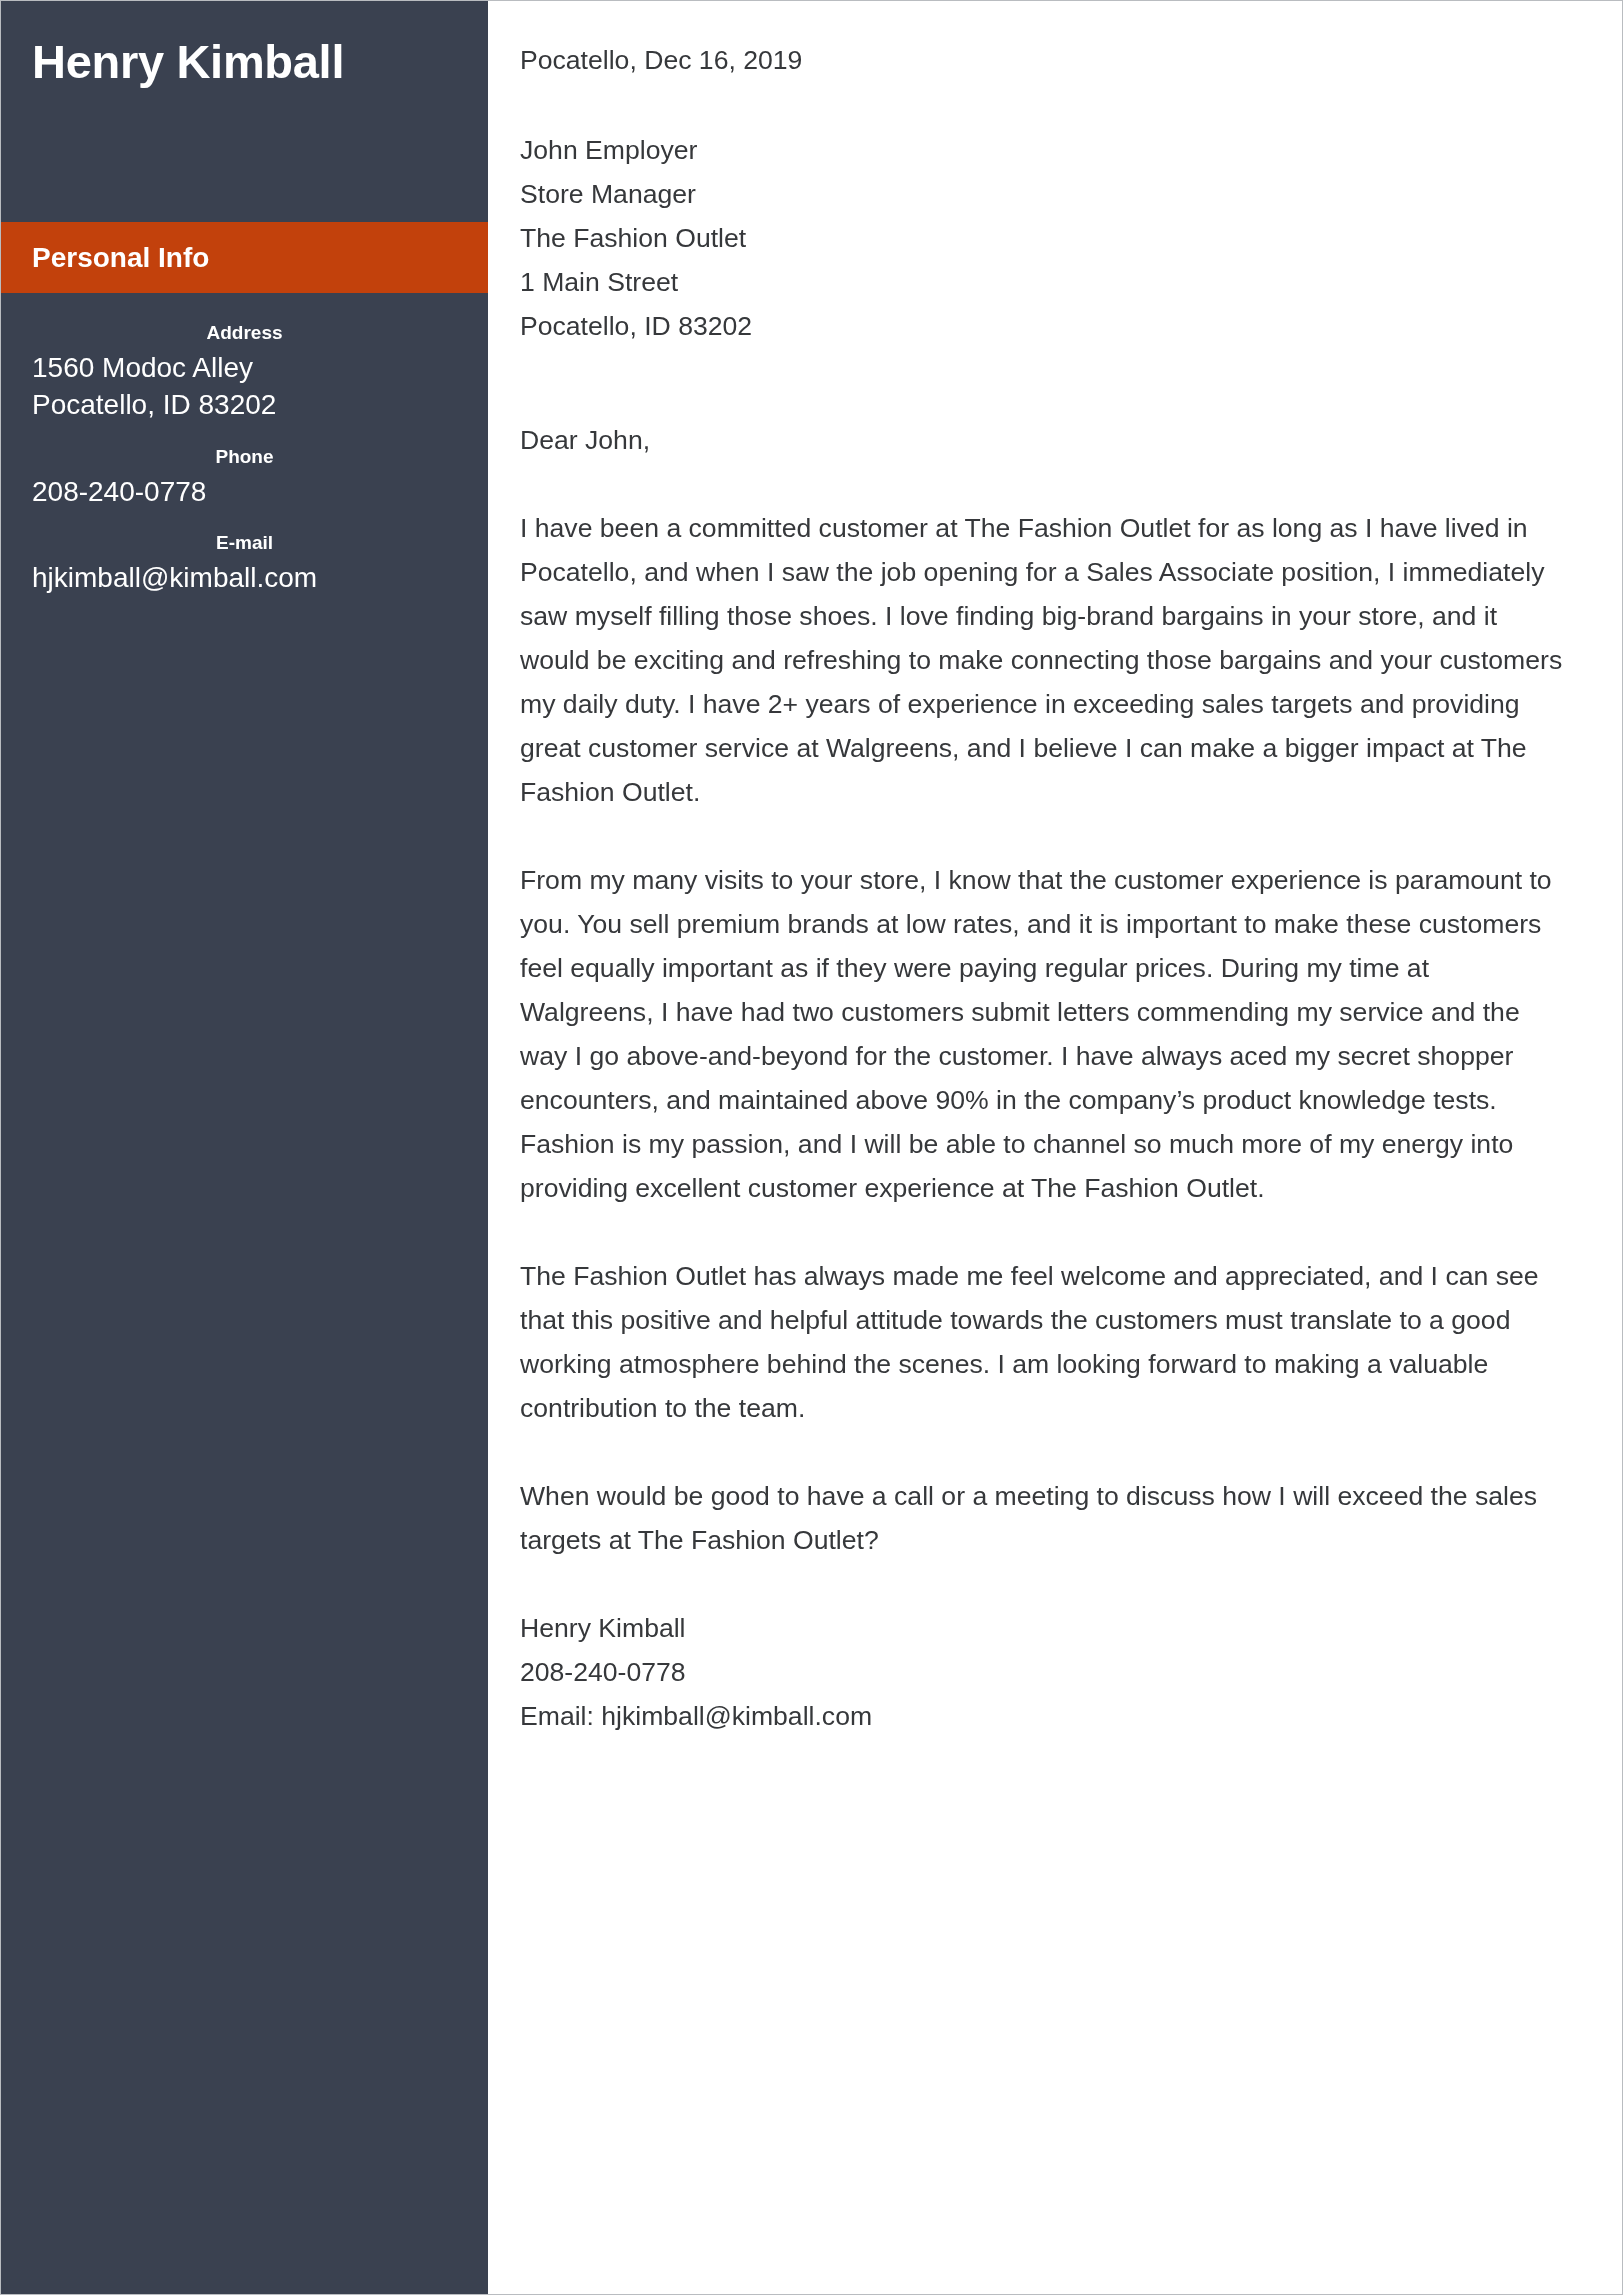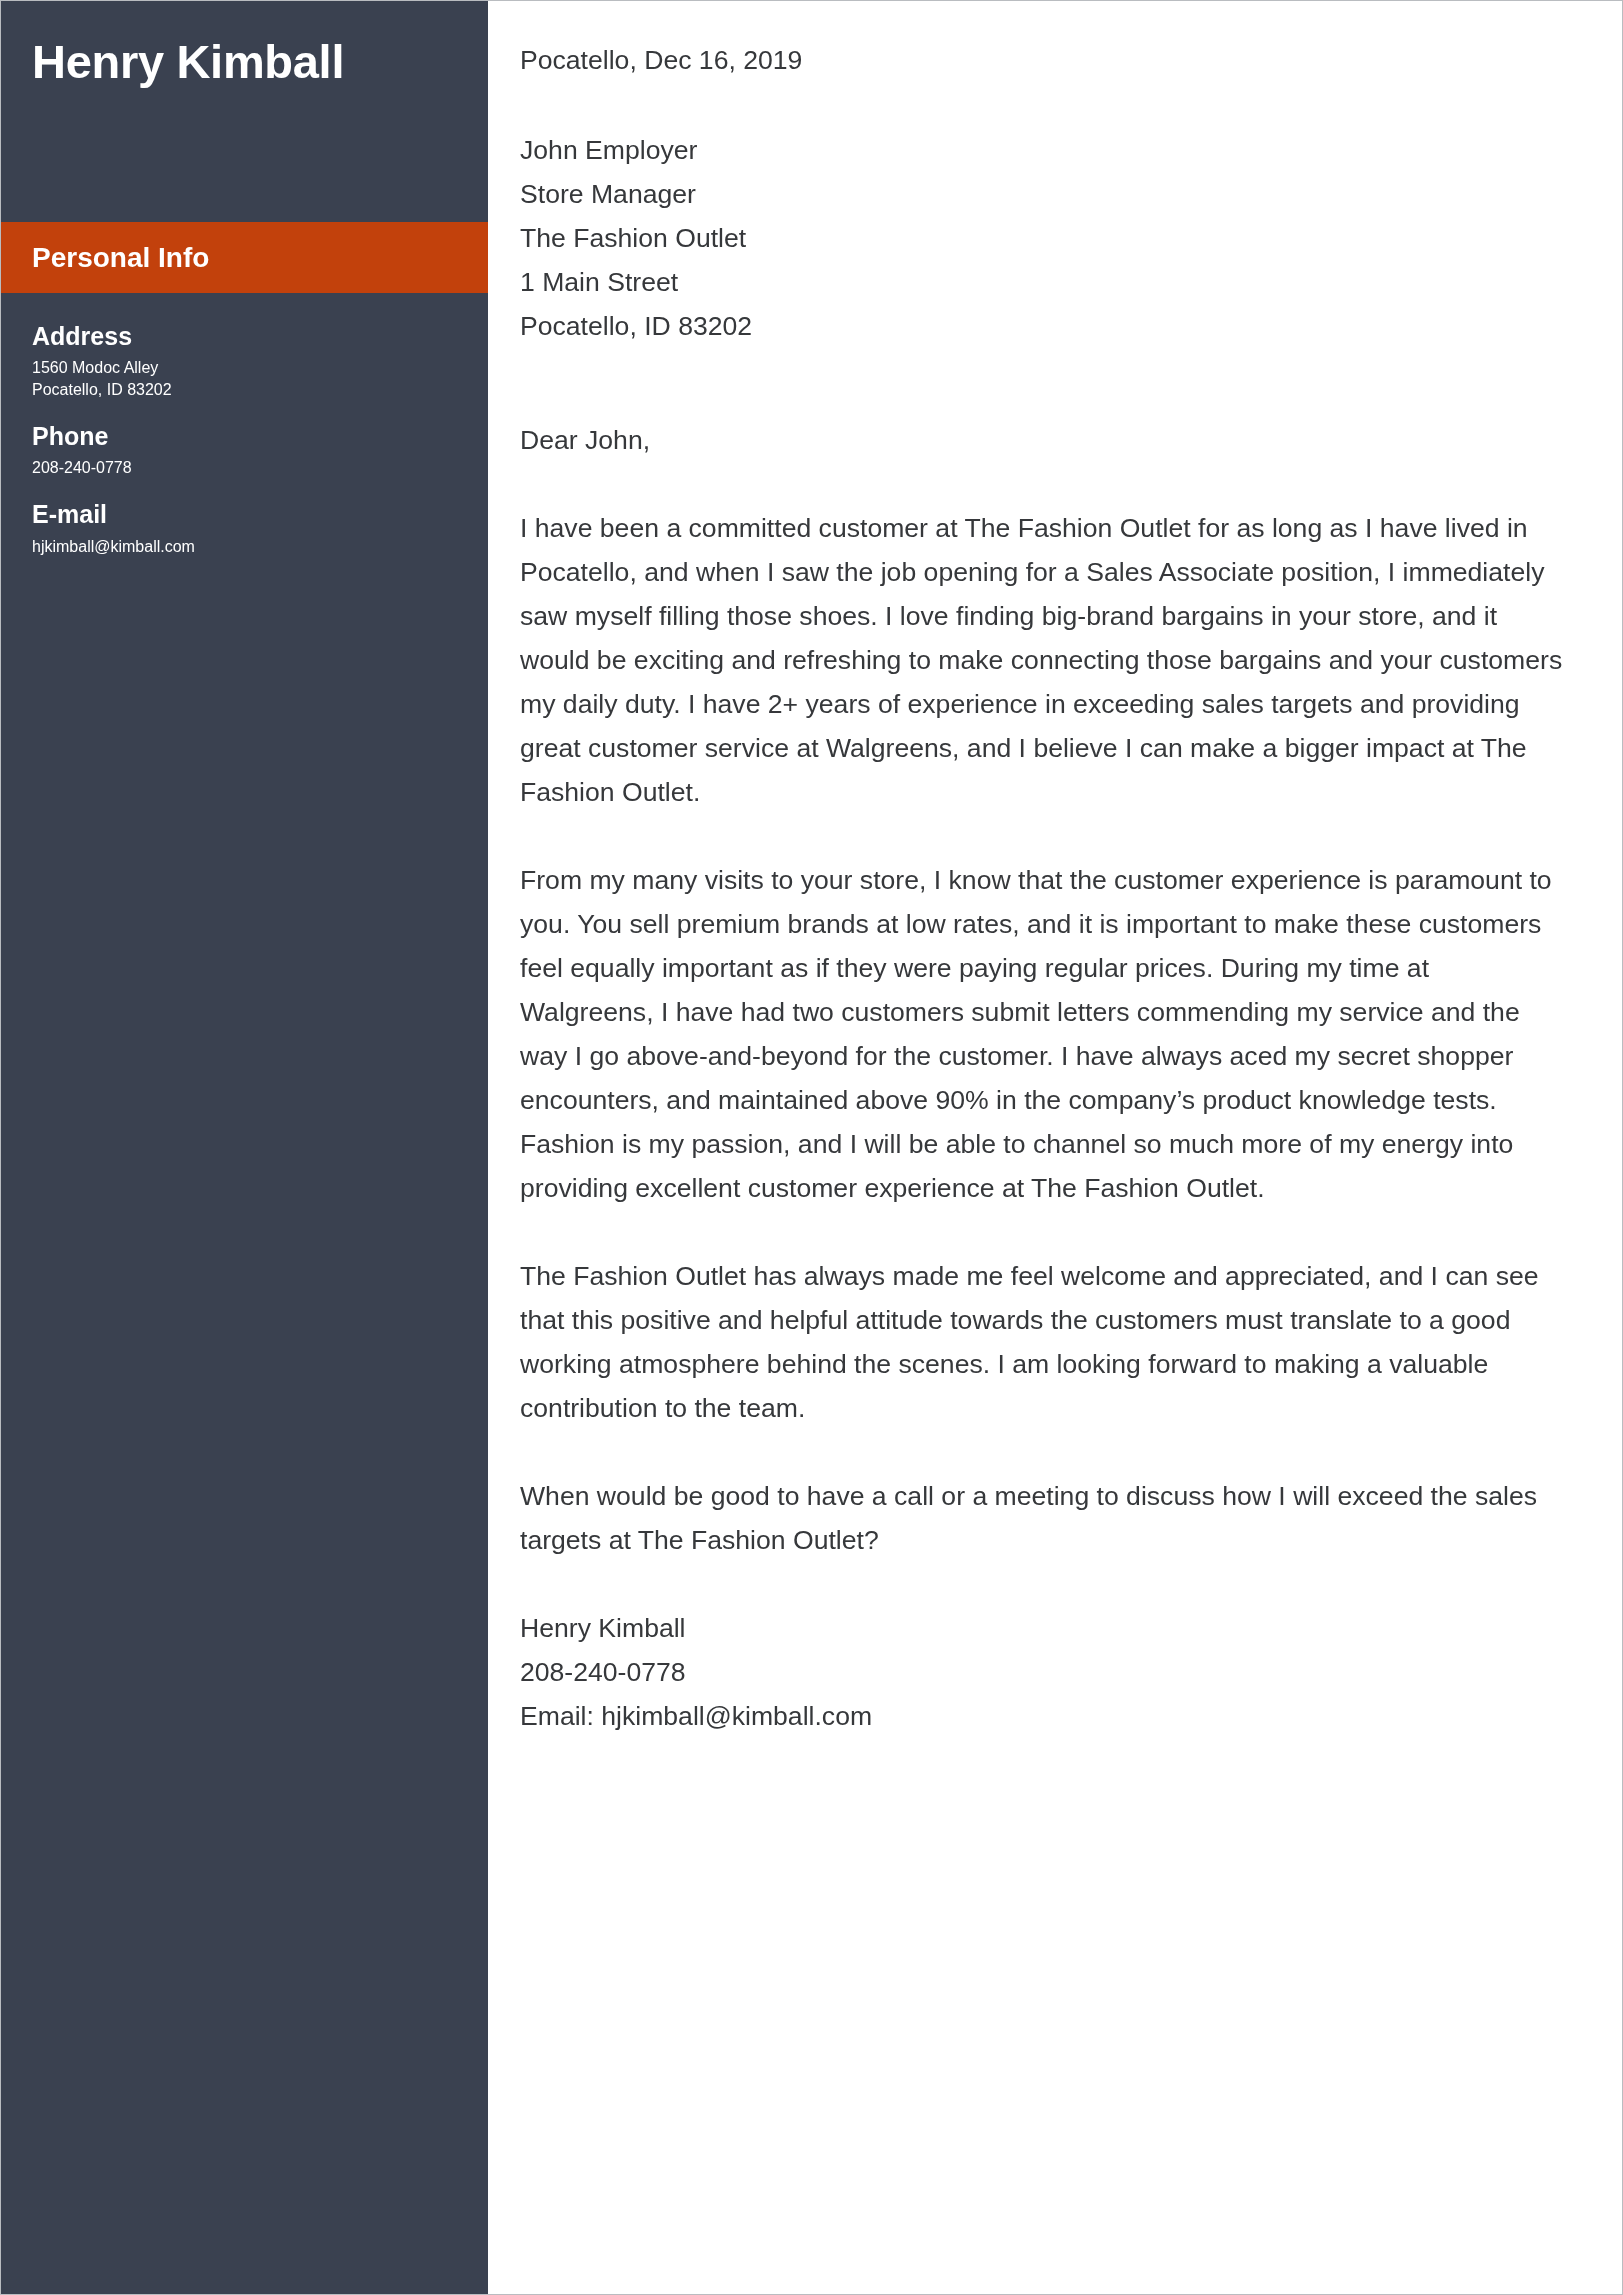--- a/index.html
+++ b/index.html
@@ -72,29 +72,30 @@
     padding: 27px 31px 0 31px;
     box-sizing: border-box;
   }
 
   .info-group {
     margin-bottom: 20px;
   }
 
   .info-label {
     color: #ffffff;
-    font-size: 25px;
+    font-size: 19px;
     font-weight: bold;
     line-height: 1.35;
     margin: 0 0 3.5px 0;
+    text-align: center;
   }
 
   .info-value {
     color: #ffffff;
-    font-size: 16px;
+    font-size: 28px;
     font-weight: normal;
     line-height: 1.33;
     margin: 0;
   }
 
   
   .letter {
     position: absolute;
     left: 487px;
     top: 0;

